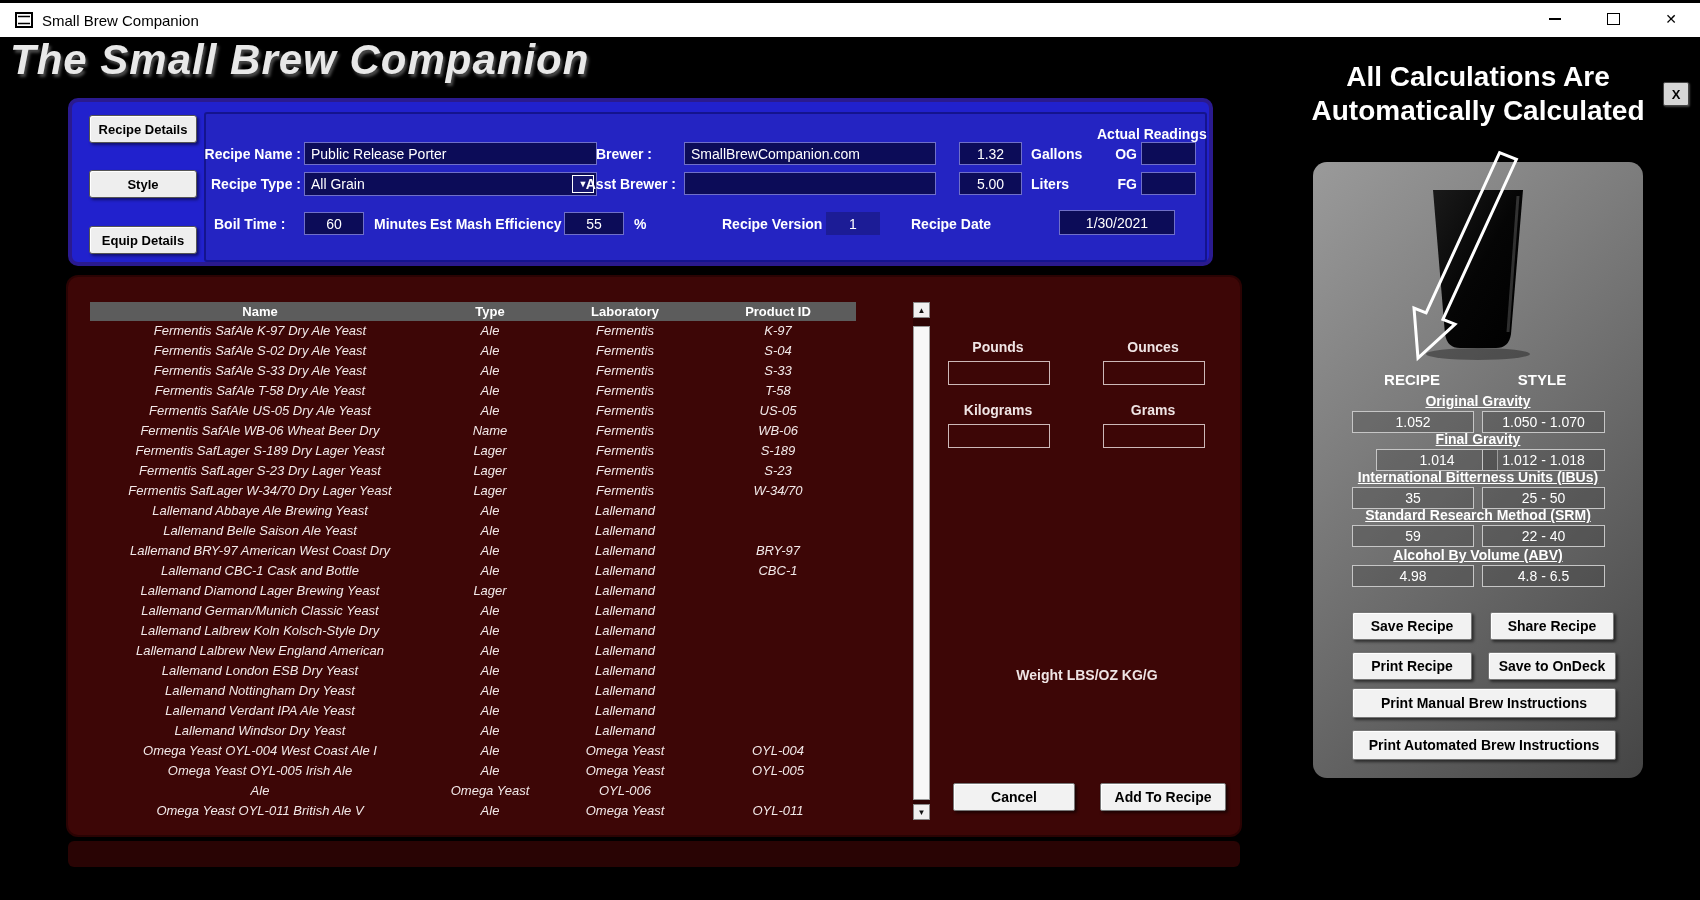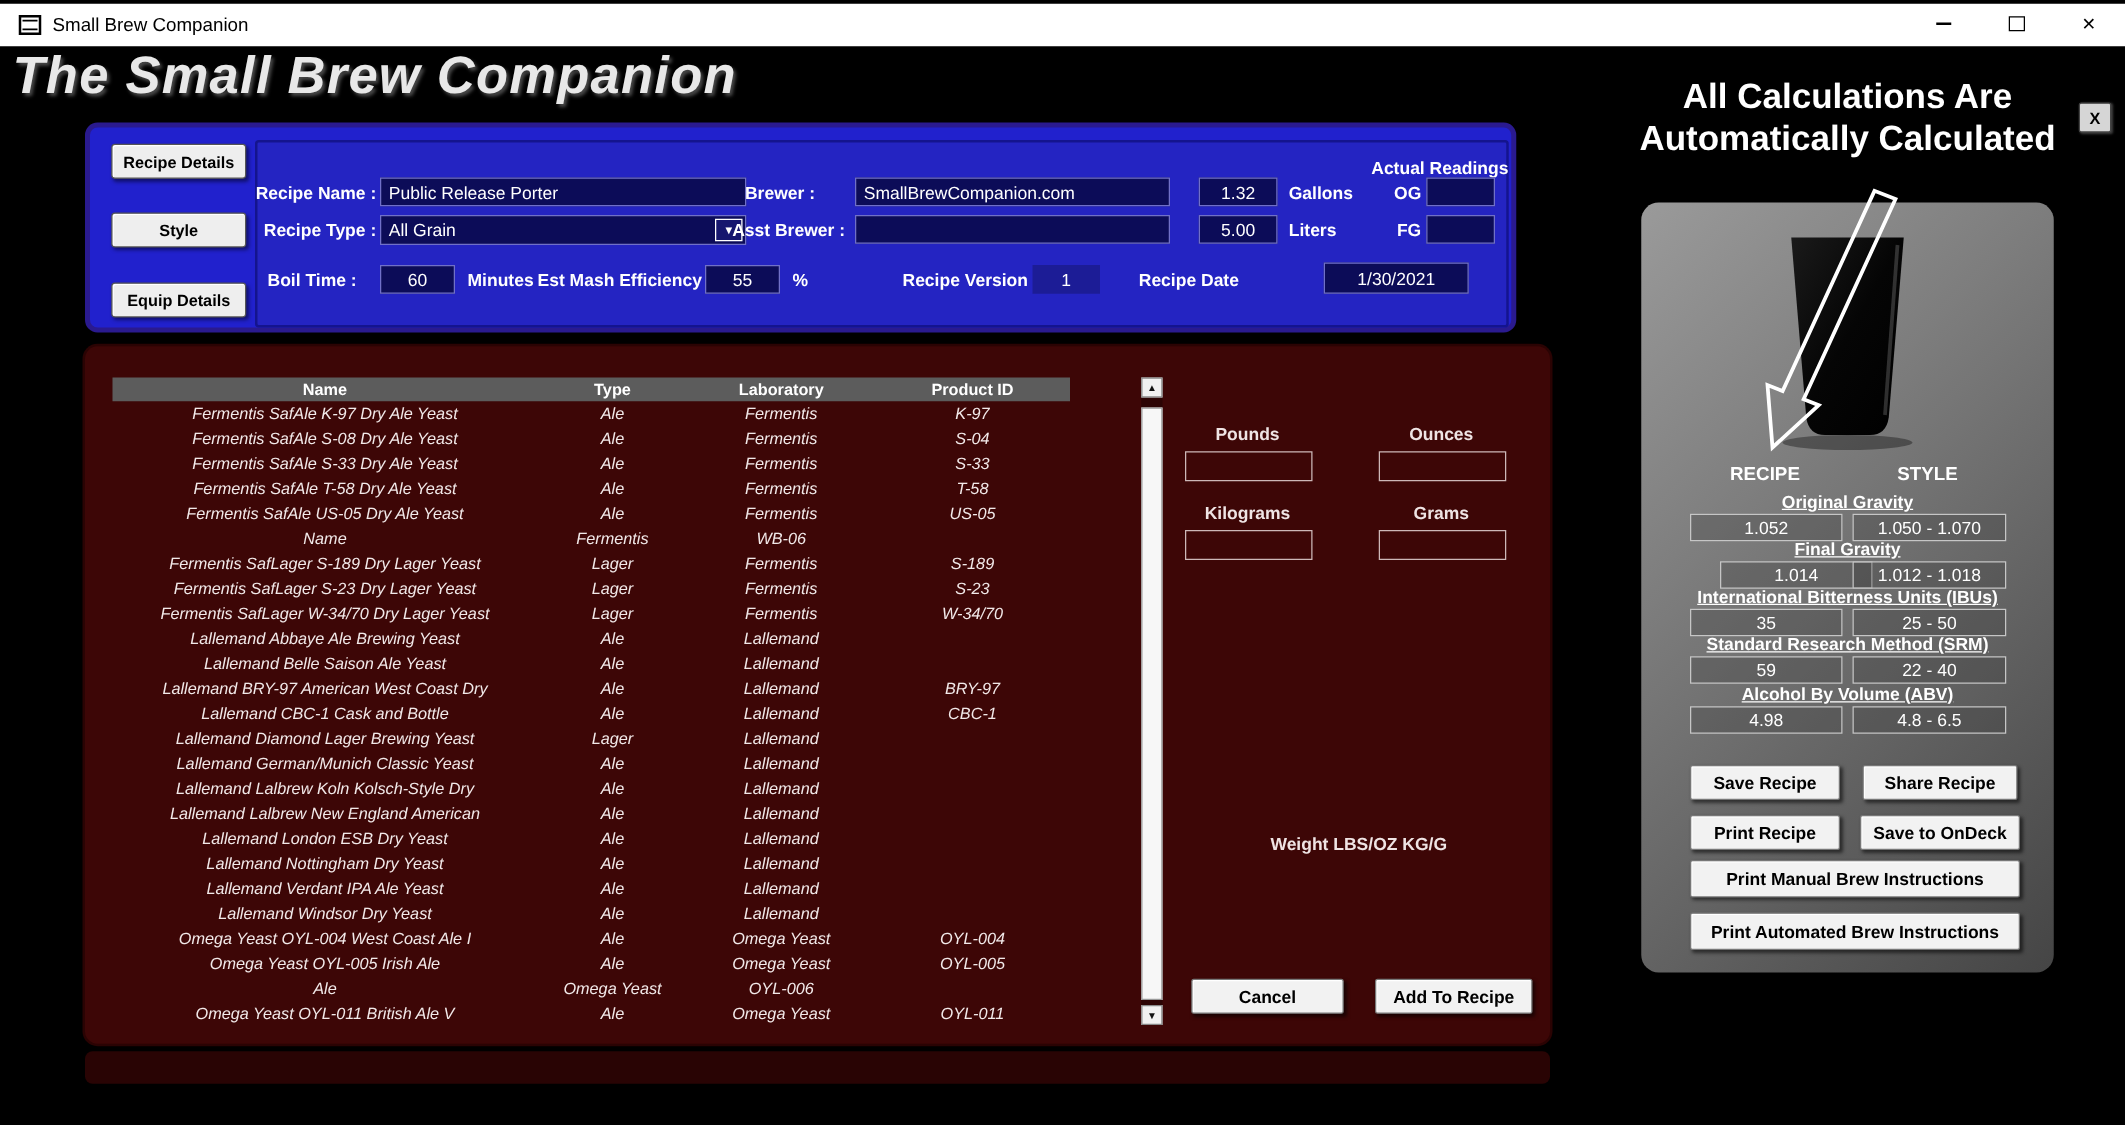--- a/index.html
+++ b/index.html
@@ -172,21 +172,21 @@
       <div>
 
           <div class="ytable-row">
             <div>Fermentis SafAle K-97 Dry Ale Yeast</div>
             <div>Ale</div>
             <div>Fermentis</div>
             <div>K-97</div>
           </div>
 
           <div class="ytable-row">
-            <div>Fermentis SafAle S-08 Dry Ale Yeast</div>
+            <div>Fermentis SafAle S-02 Dry Ale Yeast</div>
             <div>Ale</div>
             <div>Fermentis</div>
             <div>S-04</div>
           </div>
 
           <div class="ytable-row">
             <div>Fermentis SafAle S-33 Dry Ale Yeast</div>
             <div>Ale</div>
             <div>Fermentis</div>
             <div>S-33</div>
@@ -200,20 +200,21 @@
           </div>
 
           <div class="ytable-row">
             <div>Fermentis SafAle US-05 Dry Ale Yeast</div>
             <div>Ale</div>
             <div>Fermentis</div>
             <div>US-05</div>
           </div>
 
           <div class="ytable-row">
+            <div>Fermentis SafAle WB-06 Wheat Beer Dry</div>
             <div>Name</div>
             <div>Fermentis</div>
             <div>WB-06</div>
           </div>
 
           <div class="ytable-row">
             <div>Fermentis SafLager S-189 Dry Lager Yeast</div>
             <div>Lager</div>
             <div>Fermentis</div>
             <div>S-189</div>

